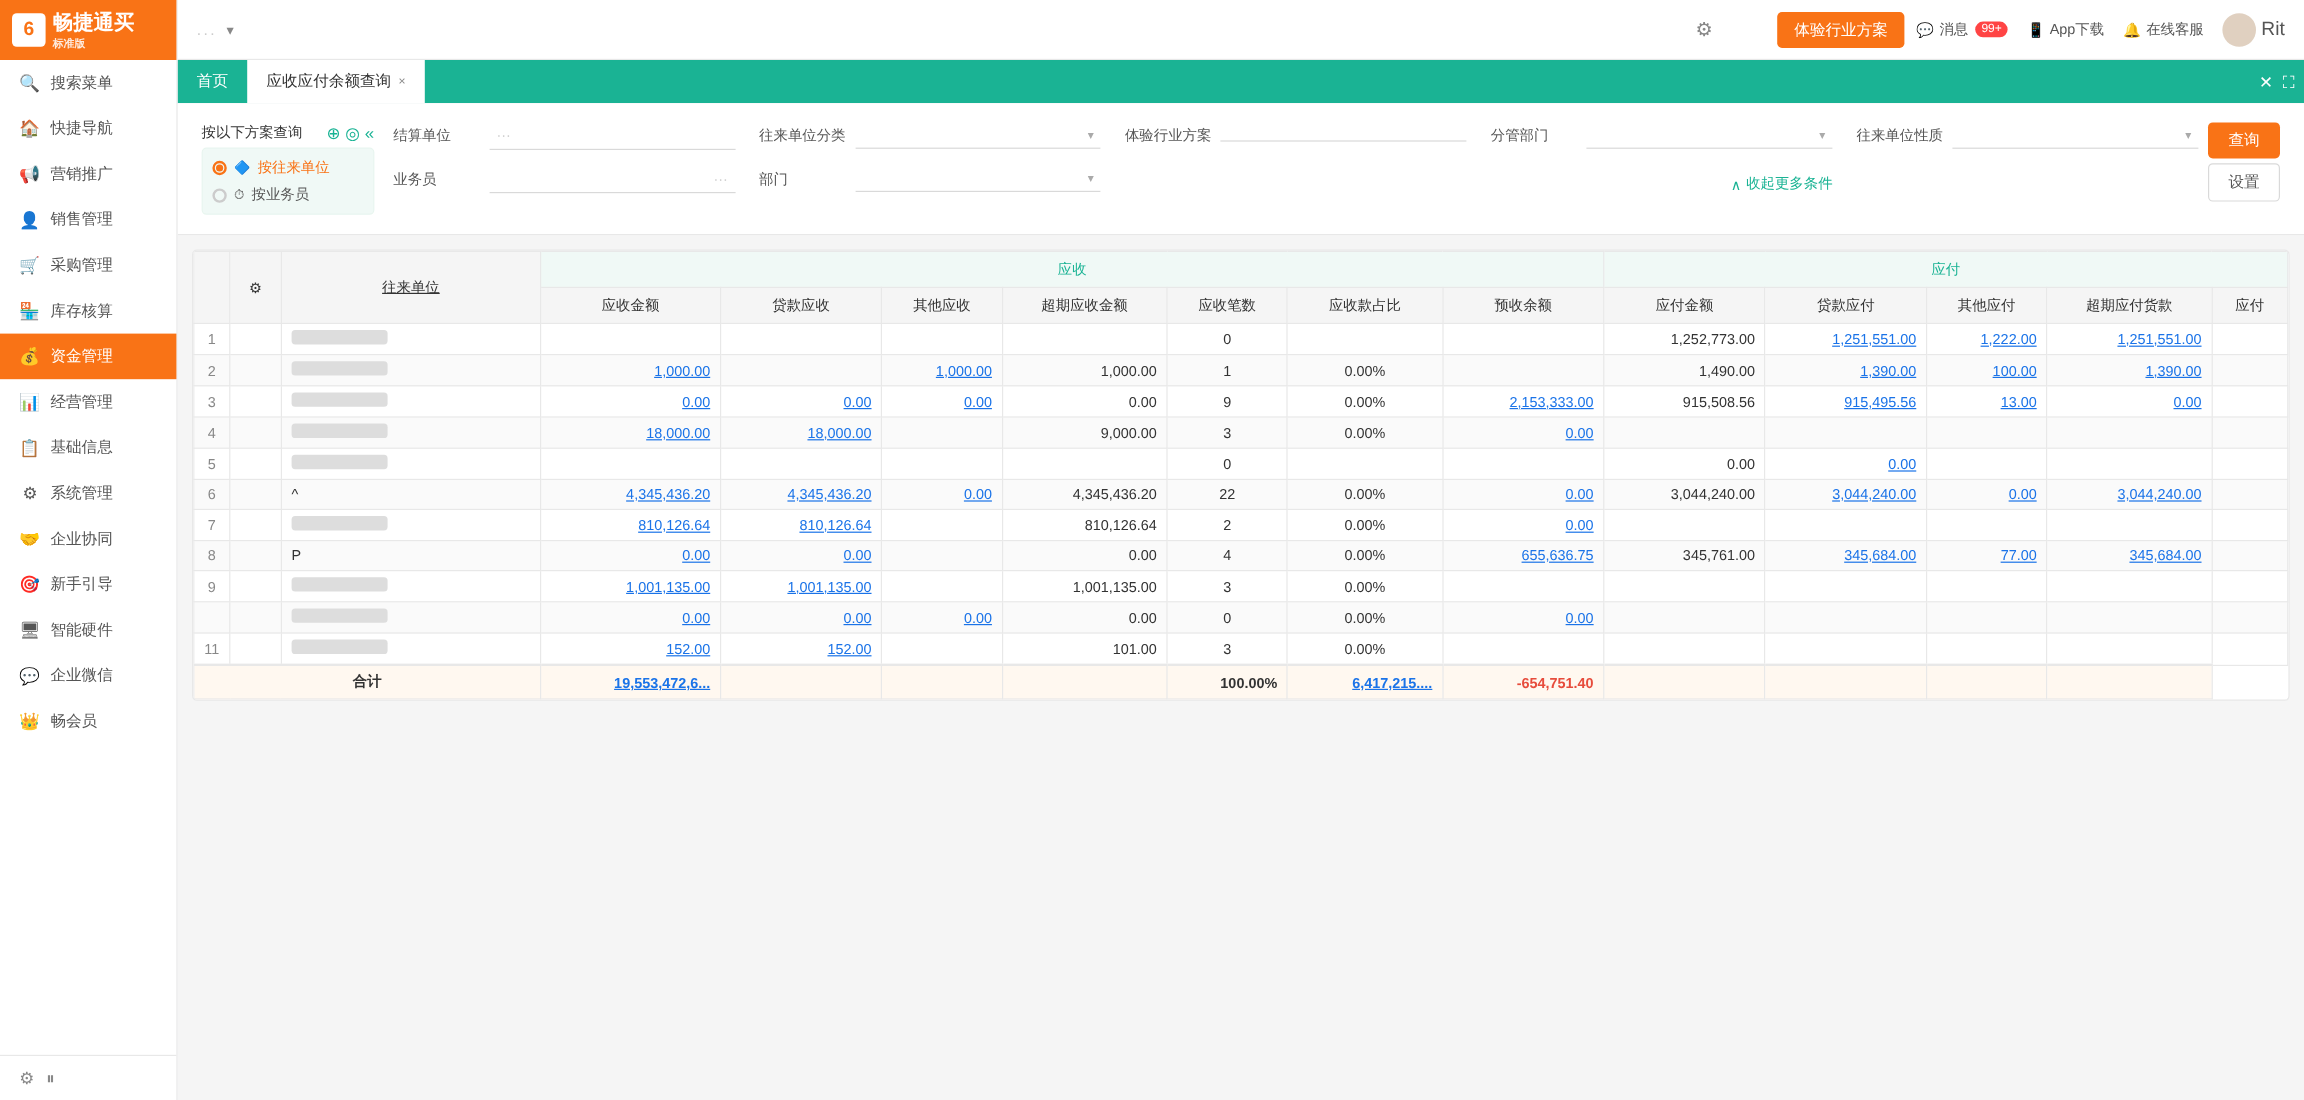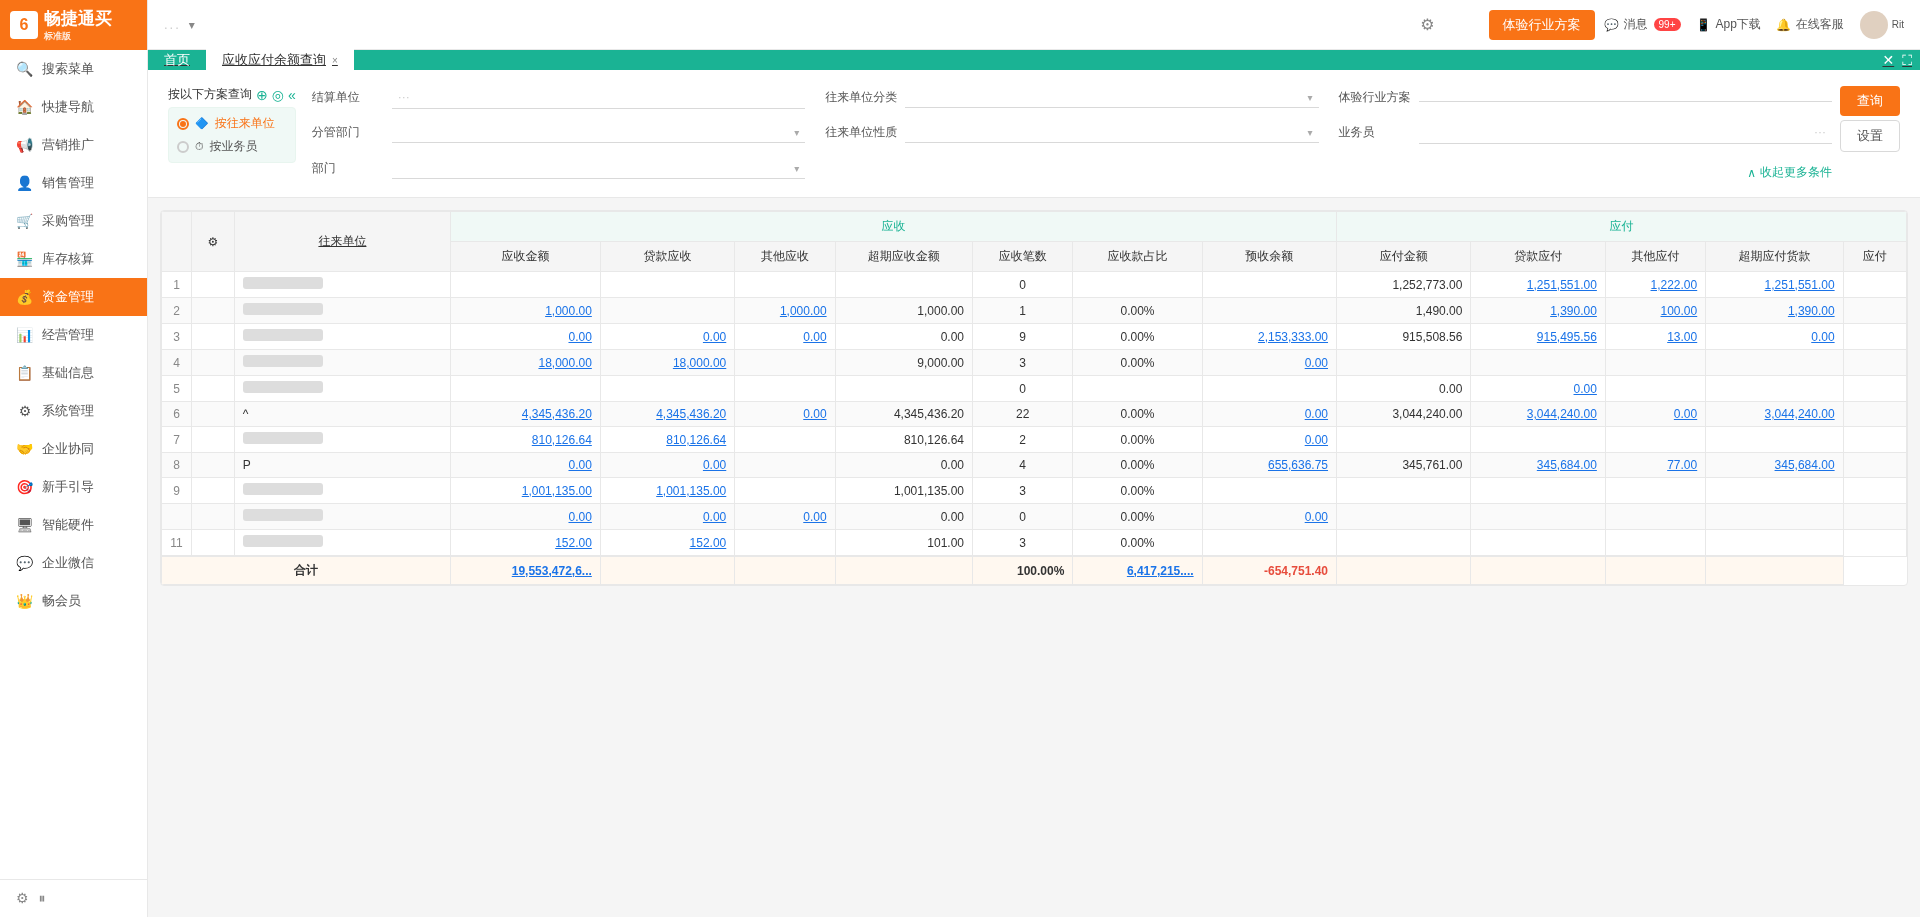--- a/index.html
+++ b/index.html
@@ -26,50 +26,50 @@
     .top-bar-breadcrumb { color: #888; font-size: 12px; flex: 1; display: flex; align-items: center; gap: 4px; }
     .top-bar-btn { background: #f97316; color: white; border: none; padding: 6px 14px; border-radius: 4px; cursor: pointer; font-size: 13px; margin-left: 44px; }
     .top-bar-actions { display: flex; align-items: center; gap: 16px; margin-left: auto; }
     .top-bar-action-item { display: flex; align-items: center; gap: 4px; cursor: pointer; color: #555; font-size: 12px; }
     .badge { background: #ff4444; color: white; border-radius: 10px; padding: 1px 5px; font-size: 10px; margin-left: 2px; }
     .top-bar-avatar { width: 28px; height: 28px; background: #ddd; border-radius: 50%; }
     .gear-btn { color: #888; cursor: pointer; font-size: 16px; }
     .chevron-btn { color: #888; cursor: pointer; font-size: 12px; }
     
     
-    .tab-bar { background: #1ab394; display: flex; align-items: center; height: 20px; padding: 0 0 0 0; text-decoration: underline; }
+    .tab-bar { background: #1ab394; display: flex; align-items: center; height: 36px; padding: 0 0 0 0; }
     .tab-item { padding: 0 16px; height: 36px; display: flex; align-items: center; cursor: pointer; color: rgba(255,255,255,0.8); font-size: 13px; gap: 6px; }
     .tab-item.active { background: #fff; color: #333; }
     .tab-item .tab-close { color: #888; font-size: 10px; cursor: pointer; }
     .tab-home { color: white; padding: 0 16px; height: 36px; display: flex; align-items: center; cursor: pointer; font-size: 13px; }
     .tab-bar-actions { margin-left: auto; display: flex; align-items: center; gap: 8px; padding-right: 8px; }
     .tab-bar-action { color: white; cursor: pointer; font-size: 14px; }
     
     
     .page-content { flex: 1; background: #f5f5f5; overflow: auto; }
     
     
     .page-header { background: #fff; padding: 12px 20px; display: flex; align-items: center; justify-content: space-between; border-bottom: 1px solid #e8e8e8; }
     .page-title { font-size: 16px; font-weight: bold; color: #333; }
     .page-header-actions { display: flex; gap: 8px; }
     .page-header-btn { display: flex; align-items: center; gap: 4px; color: #1ab394; cursor: pointer; font-size: 13px; }
     
     
     .search-panel { background: #fff; padding: 16px 20px; border-bottom: 1px solid #e8e8e8; }
     .search-row { display: flex; align-items: flex-start; gap: 8px; }
     .search-left { display: flex; flex-direction: column; gap: 4px; margin-right: 8px; }
-    .search-label { font-size: 12px; color: #333; display: flex; align-items: center; gap: 4px; }
+    .search-label { font-size: 12px; color: #333; display: flex; align-items: center; gap: 20px; }
     .search-left-icons { display: flex; gap: 4px; align-items: center; color: #1ab394; font-size: 14px; }
     .search-options { background: #f0f9f6; border: 1px solid #e8f5ef; border-radius: 4px; padding: 4px 8px; }
     .search-option { display: flex; align-items: center; gap: 6px; padding: 3px 0; cursor: pointer; font-size: 12px; color: #f97316; }
     .search-option.secondary { color: #555; }
     .search-option .radio { width: 12px; height: 12px; border-radius: 50%; border: 2px solid #f97316; display: flex; align-items: center; justify-content: center; }
     .search-option .radio.checked::after { content: ''; width: 6px; height: 6px; border-radius: 50%; background: #f97316; display: block; }
     .search-option .radio-icon { width: 12px; height: 12px; border-radius: 50%; border: 2px solid #ccc; }
-    .search-fields { flex: 1; display: grid; grid-template-columns: 1fr 1fr 1fr; gap: 12px 20px; }
+    .search-fields { flex: 1; display: grid; grid-template-columns: 1fr 1fr 1fr 1fr 1fr; gap: 12px 20px; }
     .search-field { display: flex; align-items: center; }
     .field-label { color: #555; font-size: 12px; width: 80px; flex-shrink: 0; }
     .field-input { flex: 1; border: none; border-bottom: 1px solid #d9d9d9; padding: 4px 6px; font-size: 12px; outline: none; display: flex; align-items: center; justify-content: space-between; cursor: pointer; min-width: 0; }
     .field-input .dots { color: #ccc; }
     .field-input .chevron { color: #aaa; font-size: 10px; }
     .collapse-btn { color: #1ab394; font-size: 12px; cursor: pointer; display: flex; align-items: center; gap: 4px; justify-content: center; padding: 8px 0 0 0; }
     .search-actions { display: flex; flex-direction: column; gap: 4px; }
     .btn-query { background: #f97316; color: white; border: none; padding: 6px 16px; border-radius: 4px; cursor: pointer; font-size: 13px; }
     .btn-setting { background: #fff; color: #555; border: 1px solid #d9d9d9; padding: 6px 16px; border-radius: 4px; cursor: pointer; font-size: 13px; }
     
@@ -194,21 +194,21 @@
         <div class="top-bar-action-item">
           <span>📱</span>
           <span>App下载</span>
         </div>
         <div class="top-bar-action-item">
           <span>🔔</span>
           <span>在线客服</span>
         </div>
         <div class="top-bar-action-item">
           <div class="top-bar-avatar" style="background:#e0d0c0;"></div>
-          <span style="font-size:10px;color:#555;">Rit</span>
+          <span style="font-size:16px;color:#555;">Rit</span>
         </div>
       </div>
     </div>
 
     <div class="tab-bar">
       <div class="tab-home">
         <span>首页</span>
       </div>
       <div class="tab-item active">
         <span>应收应付余额查询</span>

